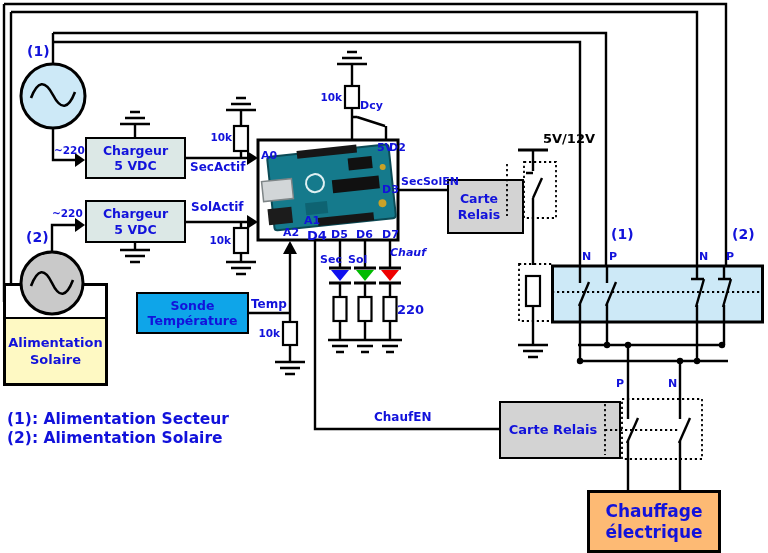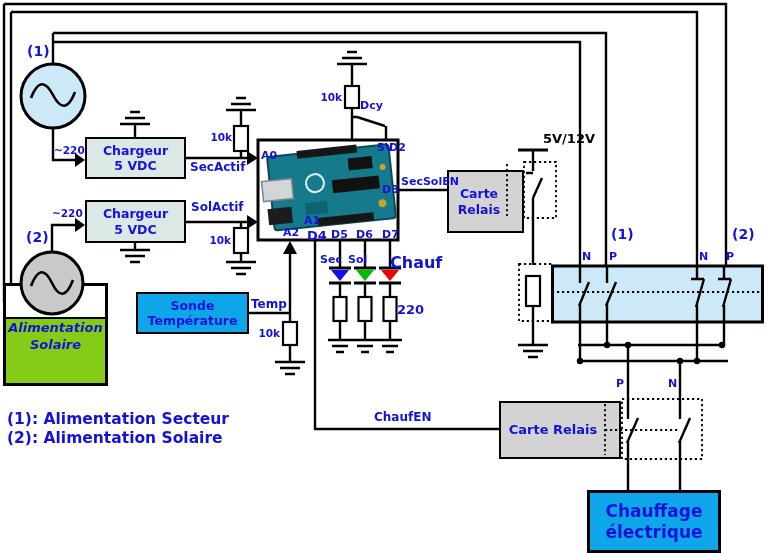--- a/index.html
+++ b/index.html
@@ -27,37 +27,37 @@
     <span class="bl">Chargeur</span>
     <span class="bl">5 VDC</span>
   </div>
 
   <div class="box" style="left:136px;top:292px;width:113px;height:42px;background:#0ea5e9;">
     <span class="bl">Sonde</span>
     <span class="bl">Température</span>
   </div>
 
   <div class="box" style="left:3px;top:283px;width:105px;height:103px;border-width:3px;background:#fff;">
-    <div style="position:absolute;left:0;right:0;bottom:0;height:64px;background:#84cc16;border-top:2.5px solid #000;
-                display:flex;flex-direction:column;align-items:center;font-style:italic;">
+    <div style="position:absolute;left:0;right:0;bottom:0;height:64px;background:#fef9c3;border-top:2.5px solid #000;
+                display:flex;flex-direction:column;align-items:center;justify-content:center;">
       <span class="bl" style="font-size:13px;line-height:17px;">Alimentation</span>
       <span class="bl" style="font-size:13px;line-height:17px;">Solaire</span>
     </div>
   </div>
 
-  <div class="box" style="left:447px;top:170px;width:77px;height:63px;background:#d3d3d3;padding-right:13px;">
+  <div class="box" style="left:447px;top:179px;width:77px;height:55px;background:#d3d3d3;padding-right:13px;">
     <span class="bl">Carte</span>
     <span class="bl">Relais</span>
   </div>
 
   <div class="box" style="left:499px;top:401px;width:122px;height:58px;background:#d3d3d3;padding-right:14px;">
     <span class="bl" style="font-size:13px;">Carte Relais</span>
   </div>
 
-  <div class="box" style="left:587px;top:490px;width:134px;height:63px;border-width:3px;background:#0ea5e9;">
+  <div class="box" style="left:587px;top:490px;width:134px;height:63px;border-width:3px;background:#fdba74;">
     <span class="bl" style="font-size:17px;line-height:21px;">Chauffage</span>
     <span class="bl" style="font-size:17px;line-height:21px;">électrique</span>
   </div>
 
   <svg id="wires" width="768" height="553" viewBox="0 0 768 553">
     <g fill="none" stroke="#000" stroke-width="2.4">
 
       <path d="M4 4 H726 V266"></path>
       <path d="M4 4 V302"></path>
       <path d="M11 12 H697 V266"></path>
@@ -249,21 +249,21 @@
   <div class="lbl" style="left:382px;top:228px;font-size:11px;">D7</div>
 
   <div class="lbl" style="left:401px;top:175px;font-size:11px;">SecSolEN</div>
   <div class="lbl black" style="left:507px;top:131px;font-size:13px;">5V/12V</div>
 
   <div class="lbl" style="left:251px;top:297px;font-size:12px;">Temp</div>
   <div class="lbl" style="left:254px;top:327px;width:26px;text-align:right;font-size:10.5px;">10k</div>
 
   <div class="lbl" style="left:320px;top:253px;font-size:11px;">Sec</div>
   <div class="lbl" style="left:348px;top:253px;font-size:11px;">Sol</div>
-  <div class="lbl" style="left:390px;top:253px;font-size:16px;">Chauf</div>
+  <div class="lbl" style="left:390px;top:246px;font-size:11px;font-style:italic;">Chauf</div>
   <div class="lbl" style="left:397px;top:302px;font-size:13px;">220</div>
 
   <div class="lbl" style="left:611px;top:226px;font-size:14px;">(1)</div>
   <div class="lbl" style="left:732px;top:226px;font-size:14px;">(2)</div>
   <div class="lbl" style="left:582px;top:250px;font-size:11px;">N</div>
   <div class="lbl" style="left:609px;top:250px;font-size:11px;">P</div>
   <div class="lbl" style="left:699px;top:250px;font-size:11px;">N</div>
   <div class="lbl" style="left:726px;top:250px;font-size:11px;">P</div>
 
   <div class="lbl" style="left:616px;top:377px;font-size:11px;">P</div>

